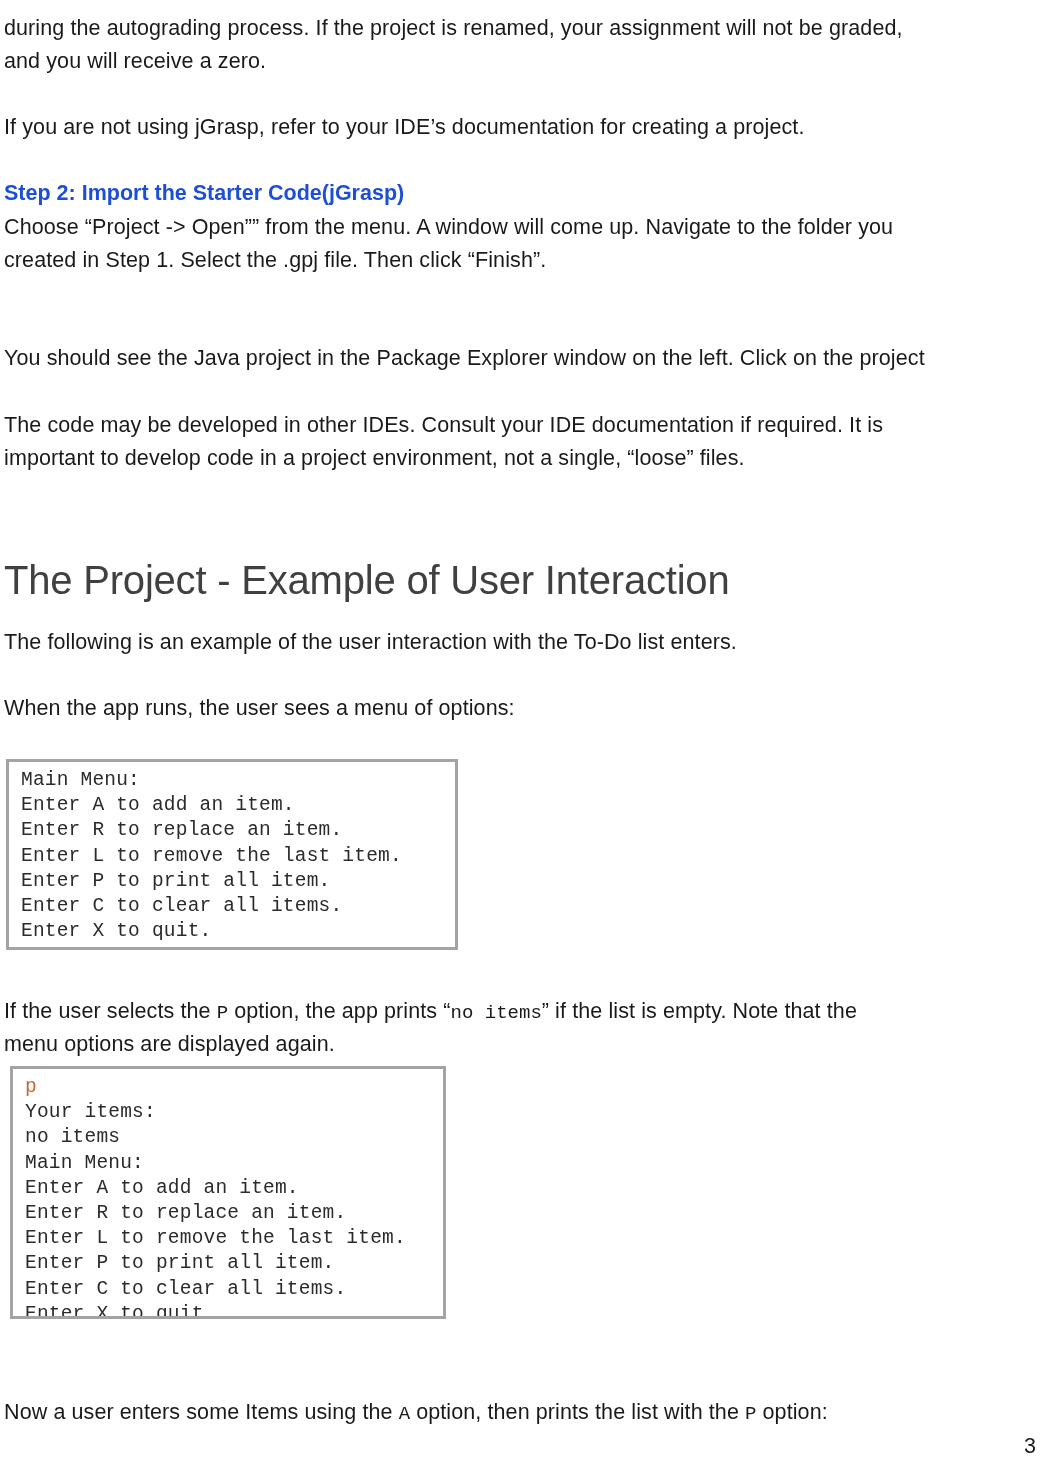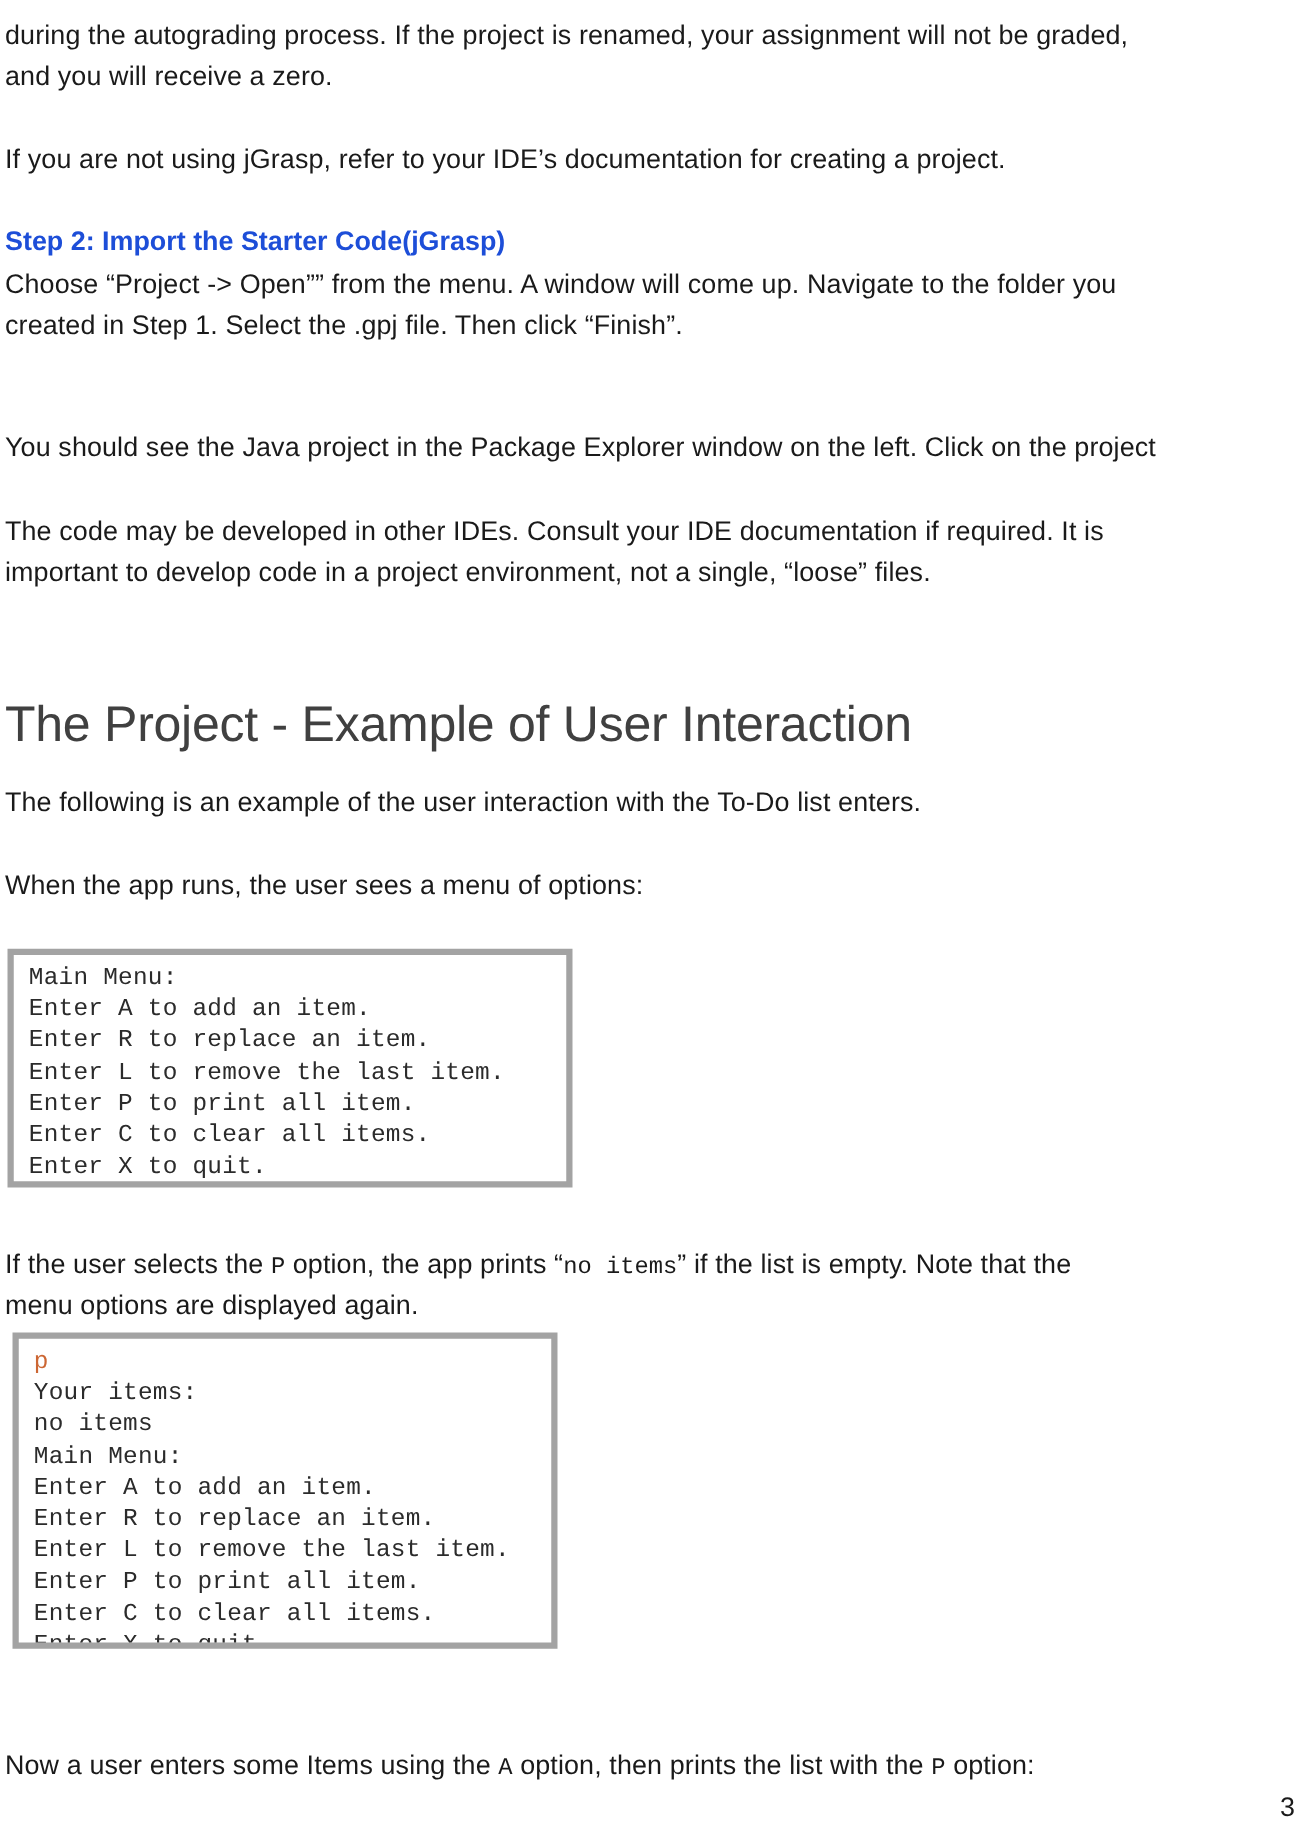--- a/index.html
+++ b/index.html
@@ -53,21 +53,21 @@
 
   .mono-inline {
     font-family: "Liberation Mono", "DejaVu Sans Mono", monospace;
     font-size: 19px;
     letter-spacing: 0px;
   }
 
   .console-box {
     position: absolute;
     background: #ffffff;
-    border: 5px solid #a3a3a3;
+    border: 3px solid #a3a3a3;
     box-sizing: border-box;
     overflow: hidden;
   }
   .console-inner {
     padding: 6px 8px 7px 12px;
   }
   .console-line {
     font-family: "Liberation Mono", "DejaVu Sans Mono", monospace;
     font-size: 19.5px;
     line-height: 25.2px;

